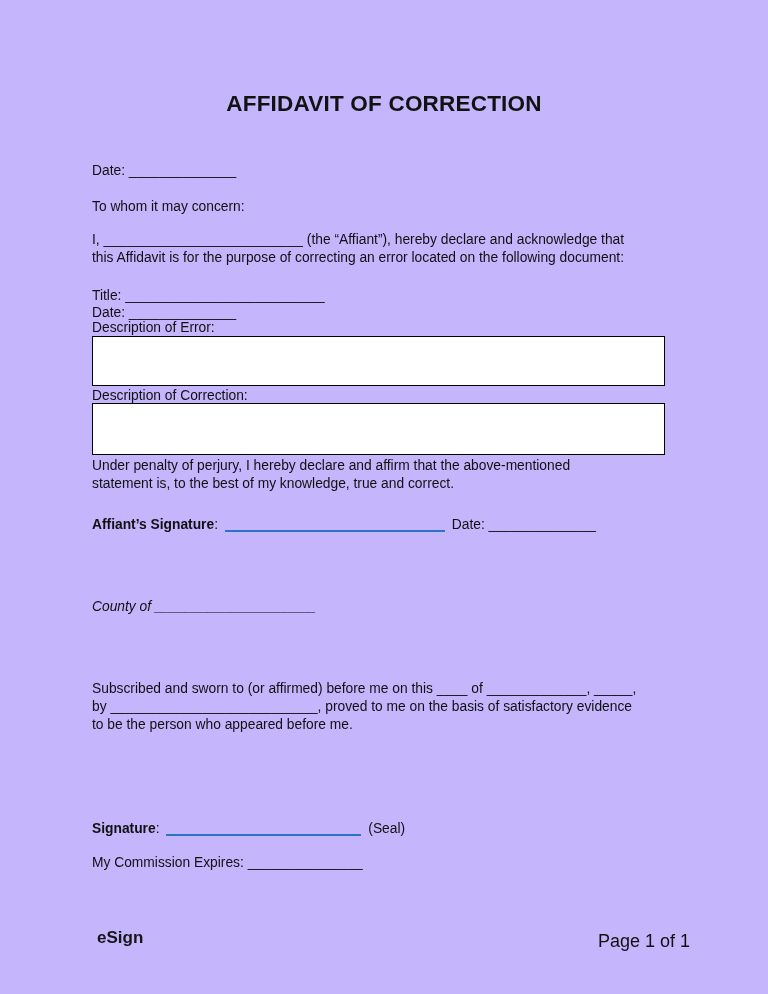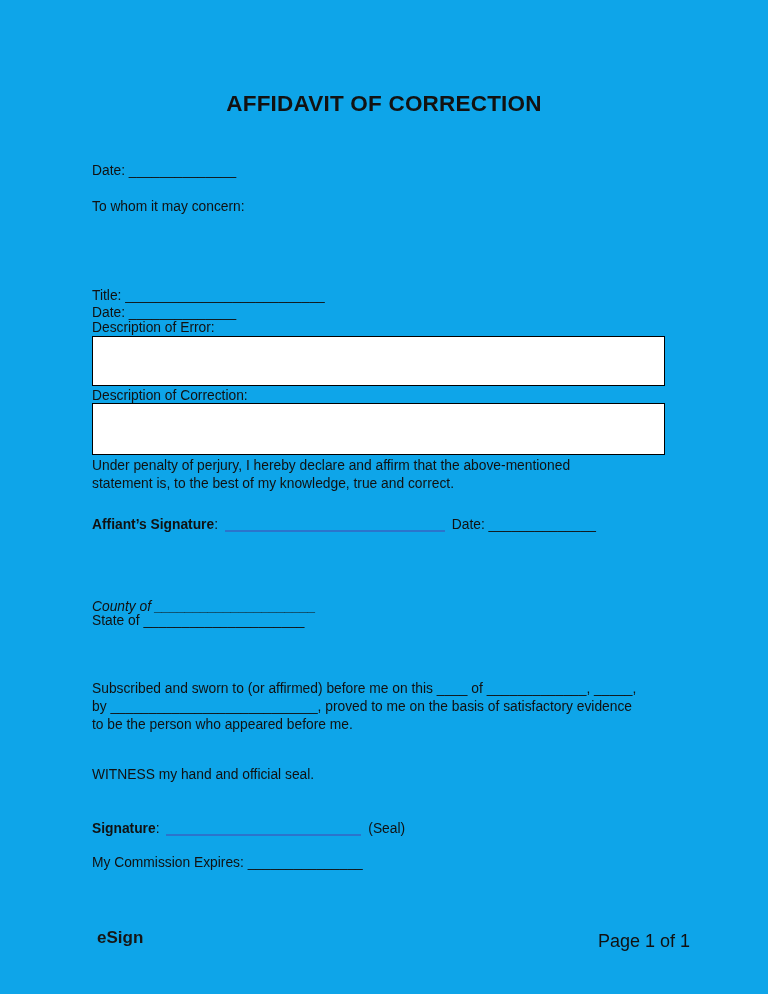--- a/index.html
+++ b/index.html
@@ -1,19 +1,19 @@
 <!DOCTYPE html>
 <html><head>
 <meta charset="utf-8">
 <style>
   html,body{margin:0;padding:0;background:#888;}
   .page{
     position:relative;
     width:768px;height:994px;
-    background:#0ea5e9;
+    background:#c4b5fd;
     font-family:"Liberation Sans","DejaVu Sans",sans-serif;
     font-size:13.8px;
     color:#111111;
     overflow:hidden;
   }
   .abs{position:absolute;left:92px;line-height:17.5px;}
   .para{white-space:pre-line;line-height:18px;width:620px;}
   .title{
     left:0;right:0;text-align:center;
     font-weight:bold;font-size:22.5px;line-height:26px;
@@ -47,49 +47,49 @@
 <body>
 
 <div class="page">
 
   <div class="abs title" style="top:91px;">AFFIDAVIT OF CORRECTION</div>
 
   <div class="abs" style="top:162px;">Date: ______________</div>
 
   <div class="abs" style="top:198px;">To whom it may concern:</div>
 
+  <div class="abs para" style="top:231px;">I, __________________________ (the “Affiant”), hereby declare and acknowledge that
+this Affidavit is for the purpose of correcting an error located on the following document:</div>
 
   <div class="abs" style="top:287px;text-align:center;">Title: __________________________</div>
 
   <div class="abs" style="top:304px;">Date: ______________</div>
 
   <div class="abs" style="top:319px;">Description of Error:</div>
 
   <div class="descbox" style="top:336px;height:50px;"></div>
 
   <div class="abs" style="top:387px;">Description of Correction:</div>
 
   <div class="descbox" style="top:403px;height:52px;"></div>
 
   <div class="abs para" style="top:457px;">Under penalty of perjury, I hereby declare and affirm that the above-mentioned
 statement is, to the best of my knowledge, true and correct.</div>
 
   <div class="abs" style="top:516px;">
     <span class="bold">Affiant’s Signature</span><span>: </span><span class="fieldline affiant"></span><span>Date: ______________</span>
   </div>
 
-  <div class="abs" style="top:612px;">State of _____________________</div>
 
   <div class="abs" style="top:598px;font-style:italic;">County of _____________________</div>
 
   <div class="abs para" style="top:680px;">Subscribed and sworn to (or affirmed) before me on this ____ of _____________, _____,
 by ___________________________, proved to me on the basis of satisfactory evidence
 to be the person who appeared before me.</div>
 
-  <div class="abs" style="top:766px;">WITNESS my hand and official seal.</div>
 
   <div class="abs" style="top:820px;">
     <span class="bold">Signature</span><span>: </span><span class="fieldline notary"></span><span>(Seal)</span>
   </div>
 
   <div class="abs" style="top:854px;">My Commission Expires: _______________</div>
 
   <div class="footer-brand">eSign</div>
 
   <div class="footer-page">Page 1 of 1</div>

